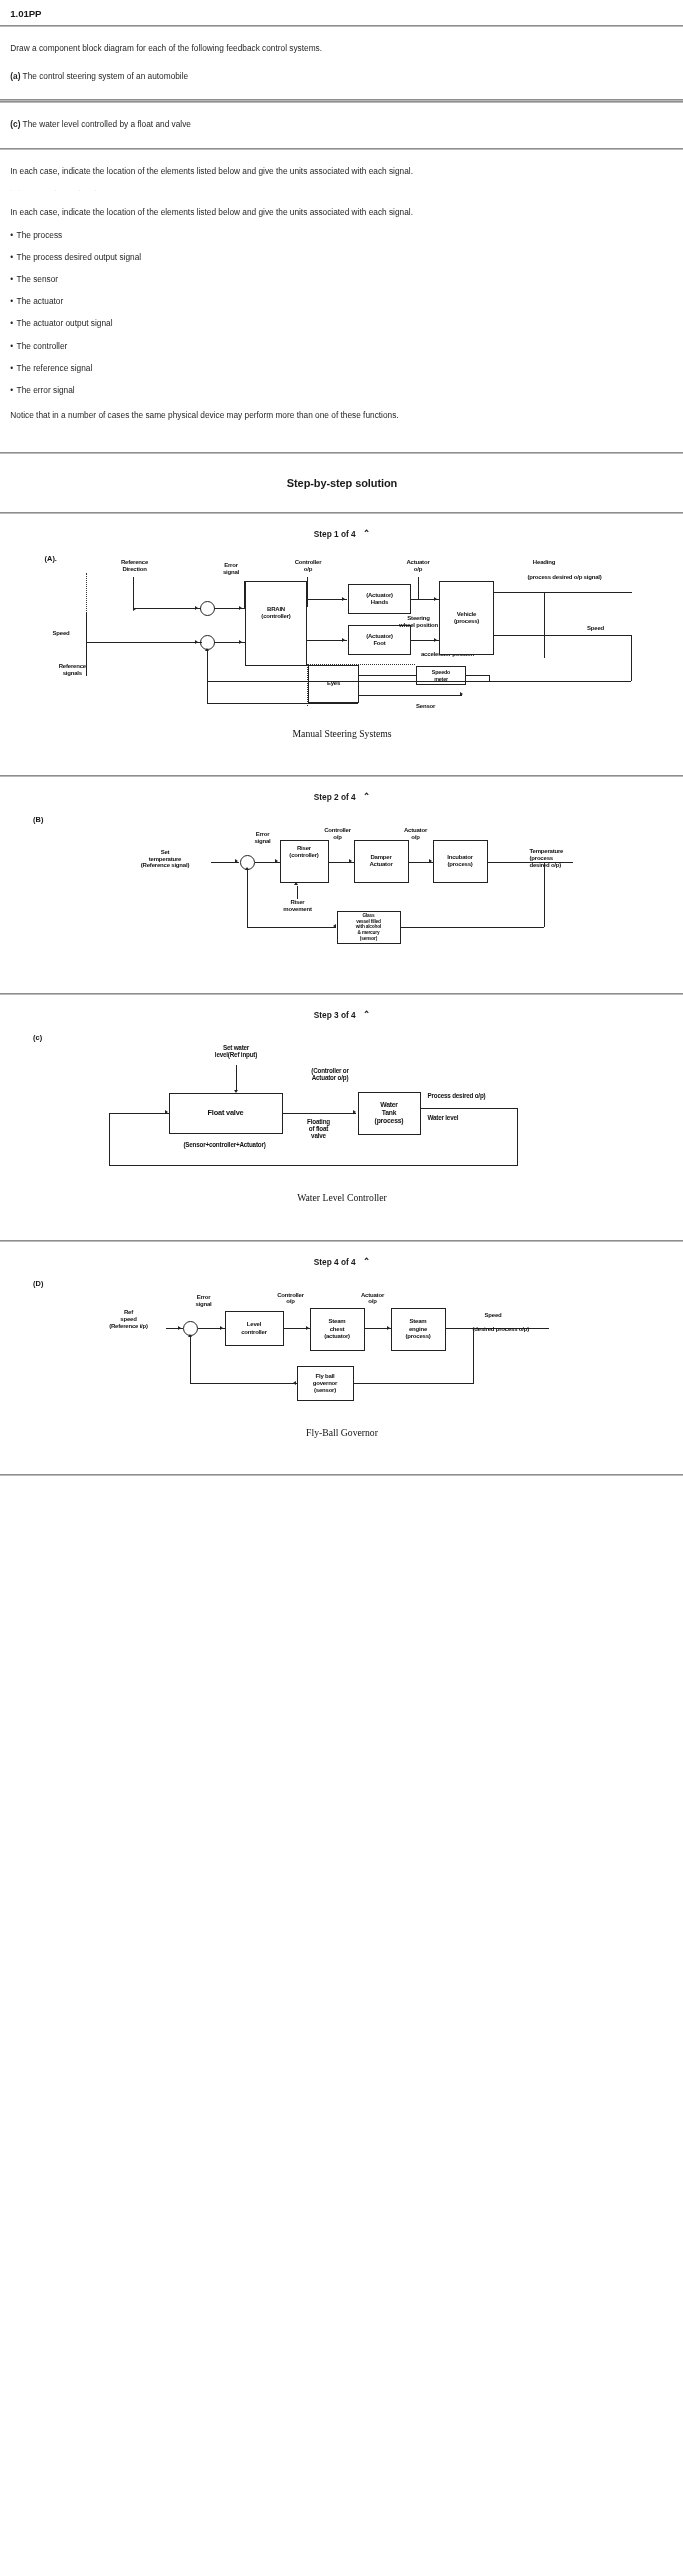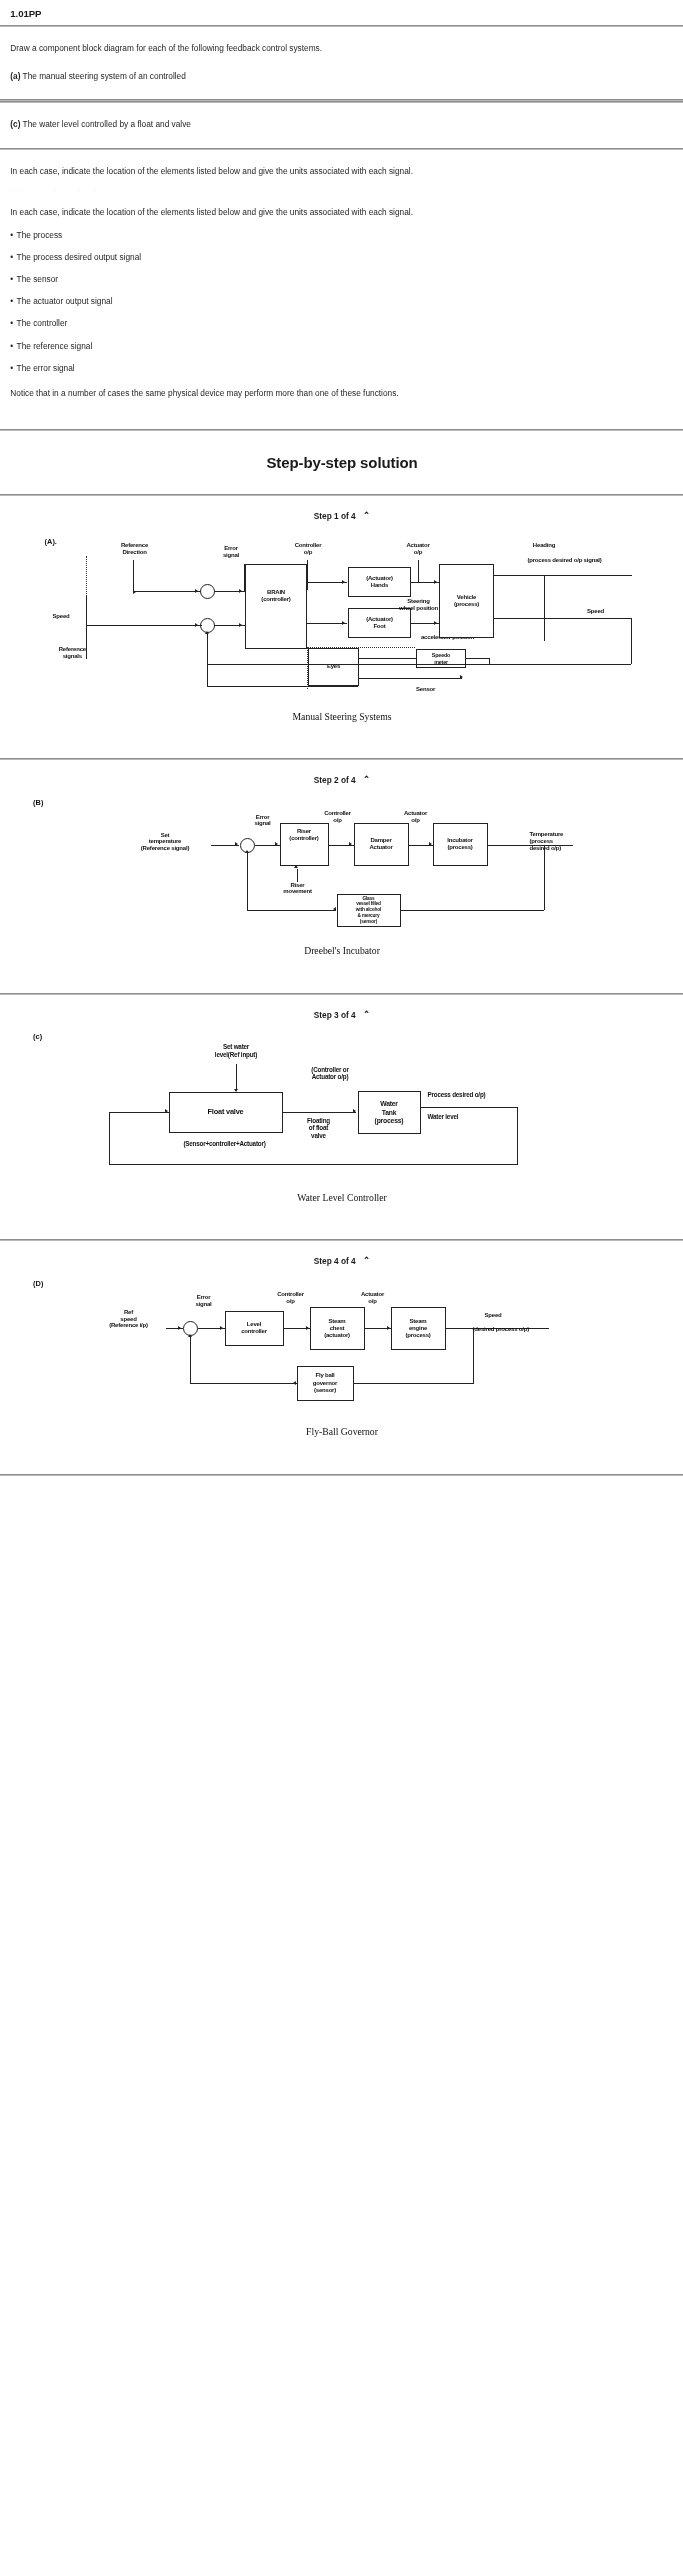--- a/index.html
+++ b/index.html
@@ -54,21 +54,21 @@
   .bullets li .dot { margin-right:3.4px; }
   .ghost {
     font-size:8.3px; color:#c9c9c9; margin:4.6px 0 0 0;
     letter-spacing:1.7px; opacity:.55; height:8px; overflow:hidden;
   }
   .gap-md { height:17px; }
   .gap-lg { height:30px; }
 
   
   .sbs-title {
-    text-align:center; font-size:15px; font-weight:bold;
+    text-align:center; font-size:11px; font-weight:bold;
     padding:23px 0 23px 0; letter-spacing:-0.1px;
   }
   .step-head {
     text-align:center; font-size:8.3px; font-weight:bold;
     padding:15px 0 12.5px 0;
     cursor:pointer; user-select:none;
   }
   .step-head .chev {
     display:inline-block; margin-left:7.4px; font-size:8.5px;
     transform:translateY(-0.6px); font-weight:bold;
@@ -125,21 +125,21 @@
 
   <div class="topbar">
     <div class="crumb">1.01PP</div>
   </div>
   <div class="rule"></div>
 
   <div class="body-pad">
     <p class="ptext">Draw a component block diagram for each of the following feedback control systems.</p>
     <p class="ptext">
       <b>(a)</b>
-      <span>The manual steering system of an controlled</span>
+      <span>The control steering system of an automobile</span>
     </p>
     <div class="gap-md"></div>
   </div>
   <div class="rule thin"></div>
 
   <div class="rule thin"></div>
 
   <div class="body-pad">
     <p class="ptext">
       <b>(c)</b>
@@ -151,20 +151,21 @@
 
   <div class="body-pad">
     <p class="ptext">In each case, indicate the location of the elements listed below and give the units associated with each signal.</p>
     <div class="ghost">. .&nbsp;&nbsp;&nbsp;&nbsp;&nbsp;&nbsp;&nbsp;&nbsp;.&nbsp;&nbsp;&nbsp;&nbsp;&nbsp;.&nbsp;&nbsp;&nbsp;.</div>
     <p class="ptext">In each case, indicate the location of the elements listed below and give the units associated with each signal.</p>
 
     <ul class="bullets">
       <li><span class="dot">•</span><span>The process</span></li>
       <li><span class="dot">•</span><span>The process desired output signal</span></li>
       <li><span class="dot">•</span><span>The sensor</span></li>
+      <li><span class="dot">•</span><span>The actuator</span></li>
       <li><span class="dot">•</span><span>The actuator output signal</span></li>
       <li><span class="dot">•</span><span>The controller</span></li>
       <li><span class="dot">•</span><span>The reference signal</span></li>
       <li><span class="dot">•</span><span>The error signal</span></li>
     </ul>
 
     <p class="ptext tight">Notice that in a number of cases the same physical device may perform more than one of these functions.</p>
     <div class="gap-lg"></div>
   </div>
 
@@ -333,21 +334,20 @@
 &amp; mercury
 (sensor)</div>
 
       <div class="ln h" style="left:371px;top:112px;width:144px;"></div>
       <div class="ln v" style="left:515px;top:47px;height:65px;"></div>
       <div class="ln h" style="left:218px;top:112px;width:89px;"></div>
       <div class="ln v" style="left:218px;top:55px;height:57px;"></div>
       <div class="arw u" style="left:216px;top:52px;"></div>
       <div class="arw l" style="left:304px;top:109px;"></div>
     </div>
-    <div class="cap">Dreebel's Incubator</div>
     <div class="gap-md"></div>
   </div>
 
   <div class="rule thin section-rule"></div>
 
   <div class="step-head">
     <span>Step 3 of 4</span><span class="chev">⌃</span>
   </div>
 
   <div class="diagram-wrap">

